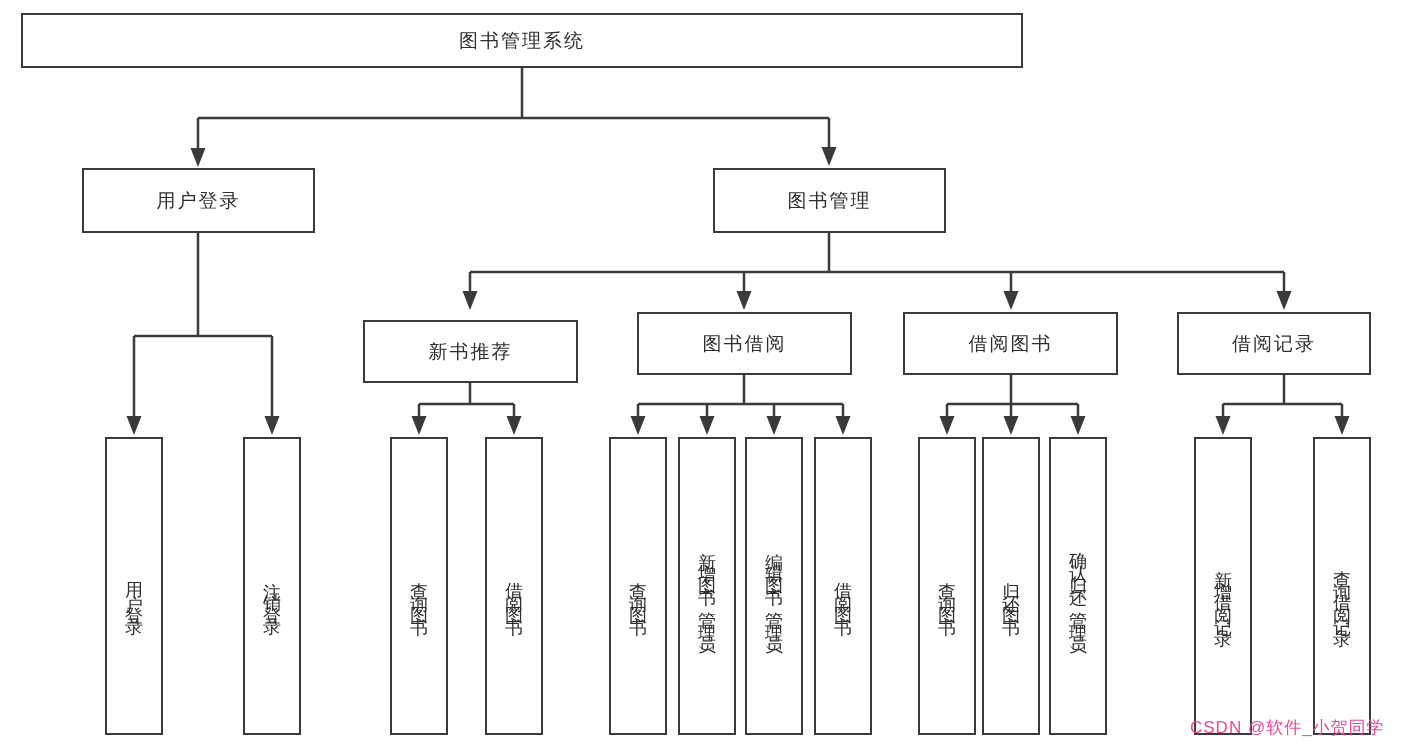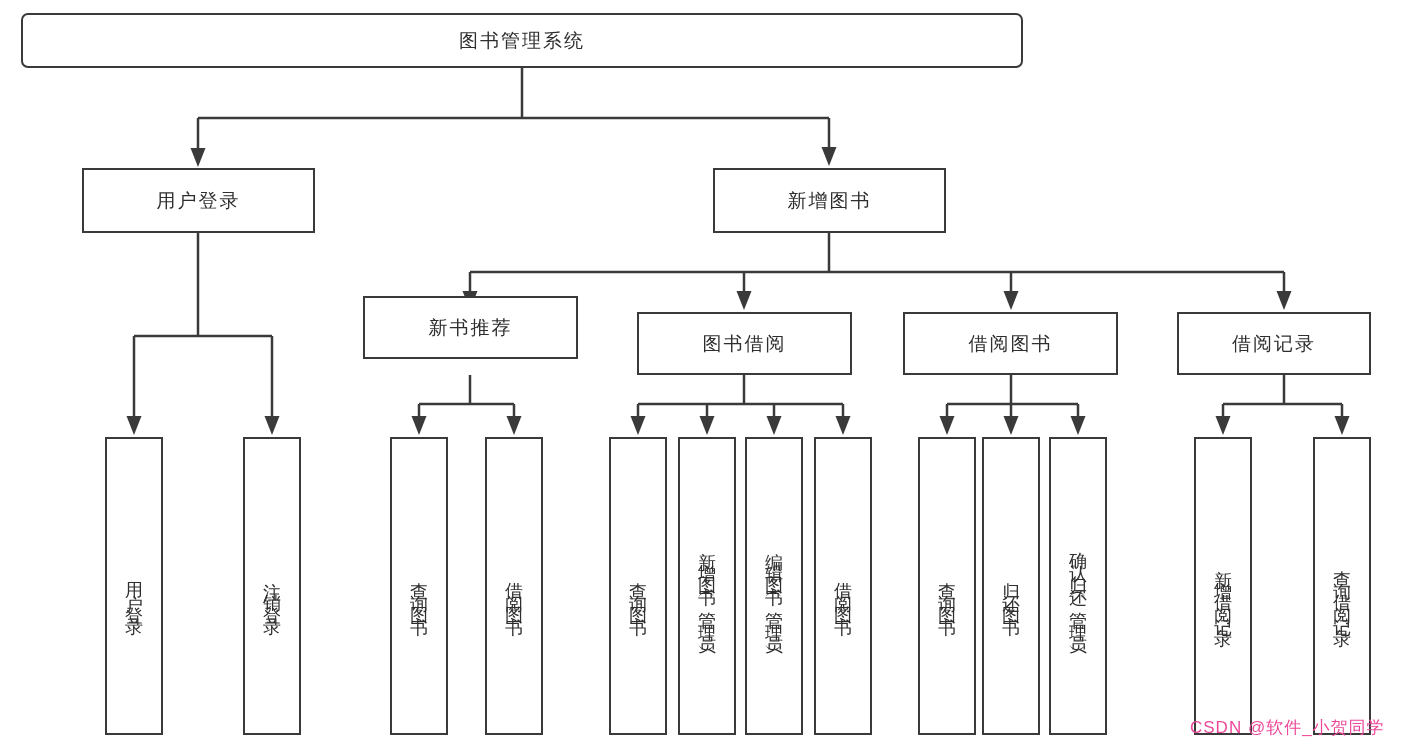--- a/index.html
+++ b/index.html
@@ -113,26 +113,26 @@
 
     <g>
       <path d="M1284 375 V404 M1223 404 H1342"></path>
       <line x1="1223" y1="404" x2="1223" y2="417"></line>
       <polygon points="1215.5,416 1230.5,416 1223,435"></polygon>
       <line x1="1342" y1="404" x2="1342" y2="417"></line>
       <polygon points="1334.5,416 1349.5,416 1342,435"></polygon>
     </g>
   </svg>
 
-  <div class="box h-box" style="left:21px; top:13px; width:1002px; height:55px;border-radius:7px;">图书管理系统</div>
+  <div class="box h-box" style="left:21px; top:13px; width:1002px; height:55px;">图书管理系统</div>
 
   <div class="box h-box" style="left:82px; top:168px; width:233px; height:65px;">用户登录</div>
-  <div class="box h-box" style="left:713px; top:168px; width:233px; height:65px;">新增图书</div>
+  <div class="box h-box" style="left:713px; top:168px; width:233px; height:65px;">图书管理</div>
 
-  <div class="box h-box" style="left:363px; top:296px; width:215px; height:63px;">新书推荐</div>
+  <div class="box h-box" style="left:363px; top:320px; width:215px; height:63px;">新书推荐</div>
   <div class="box h-box" style="left:637px; top:312px; width:215px; height:63px;">图书借阅</div>
   <div class="box h-box" style="left:903px; top:312px; width:215px; height:63px;">借阅图书</div>
   <div class="box h-box" style="left:1177px; top:312px; width:194px; height:63px;">借阅记录</div>
 
   <div class="box v-box" style="left:105px; top:437px; width:58px; height:298px;">
     <span>用户登录</span>
   </div>
   <div class="box v-box" style="left:243px; top:437px; width:58px; height:298px;">
     <span>注销登录</span>
   </div>

